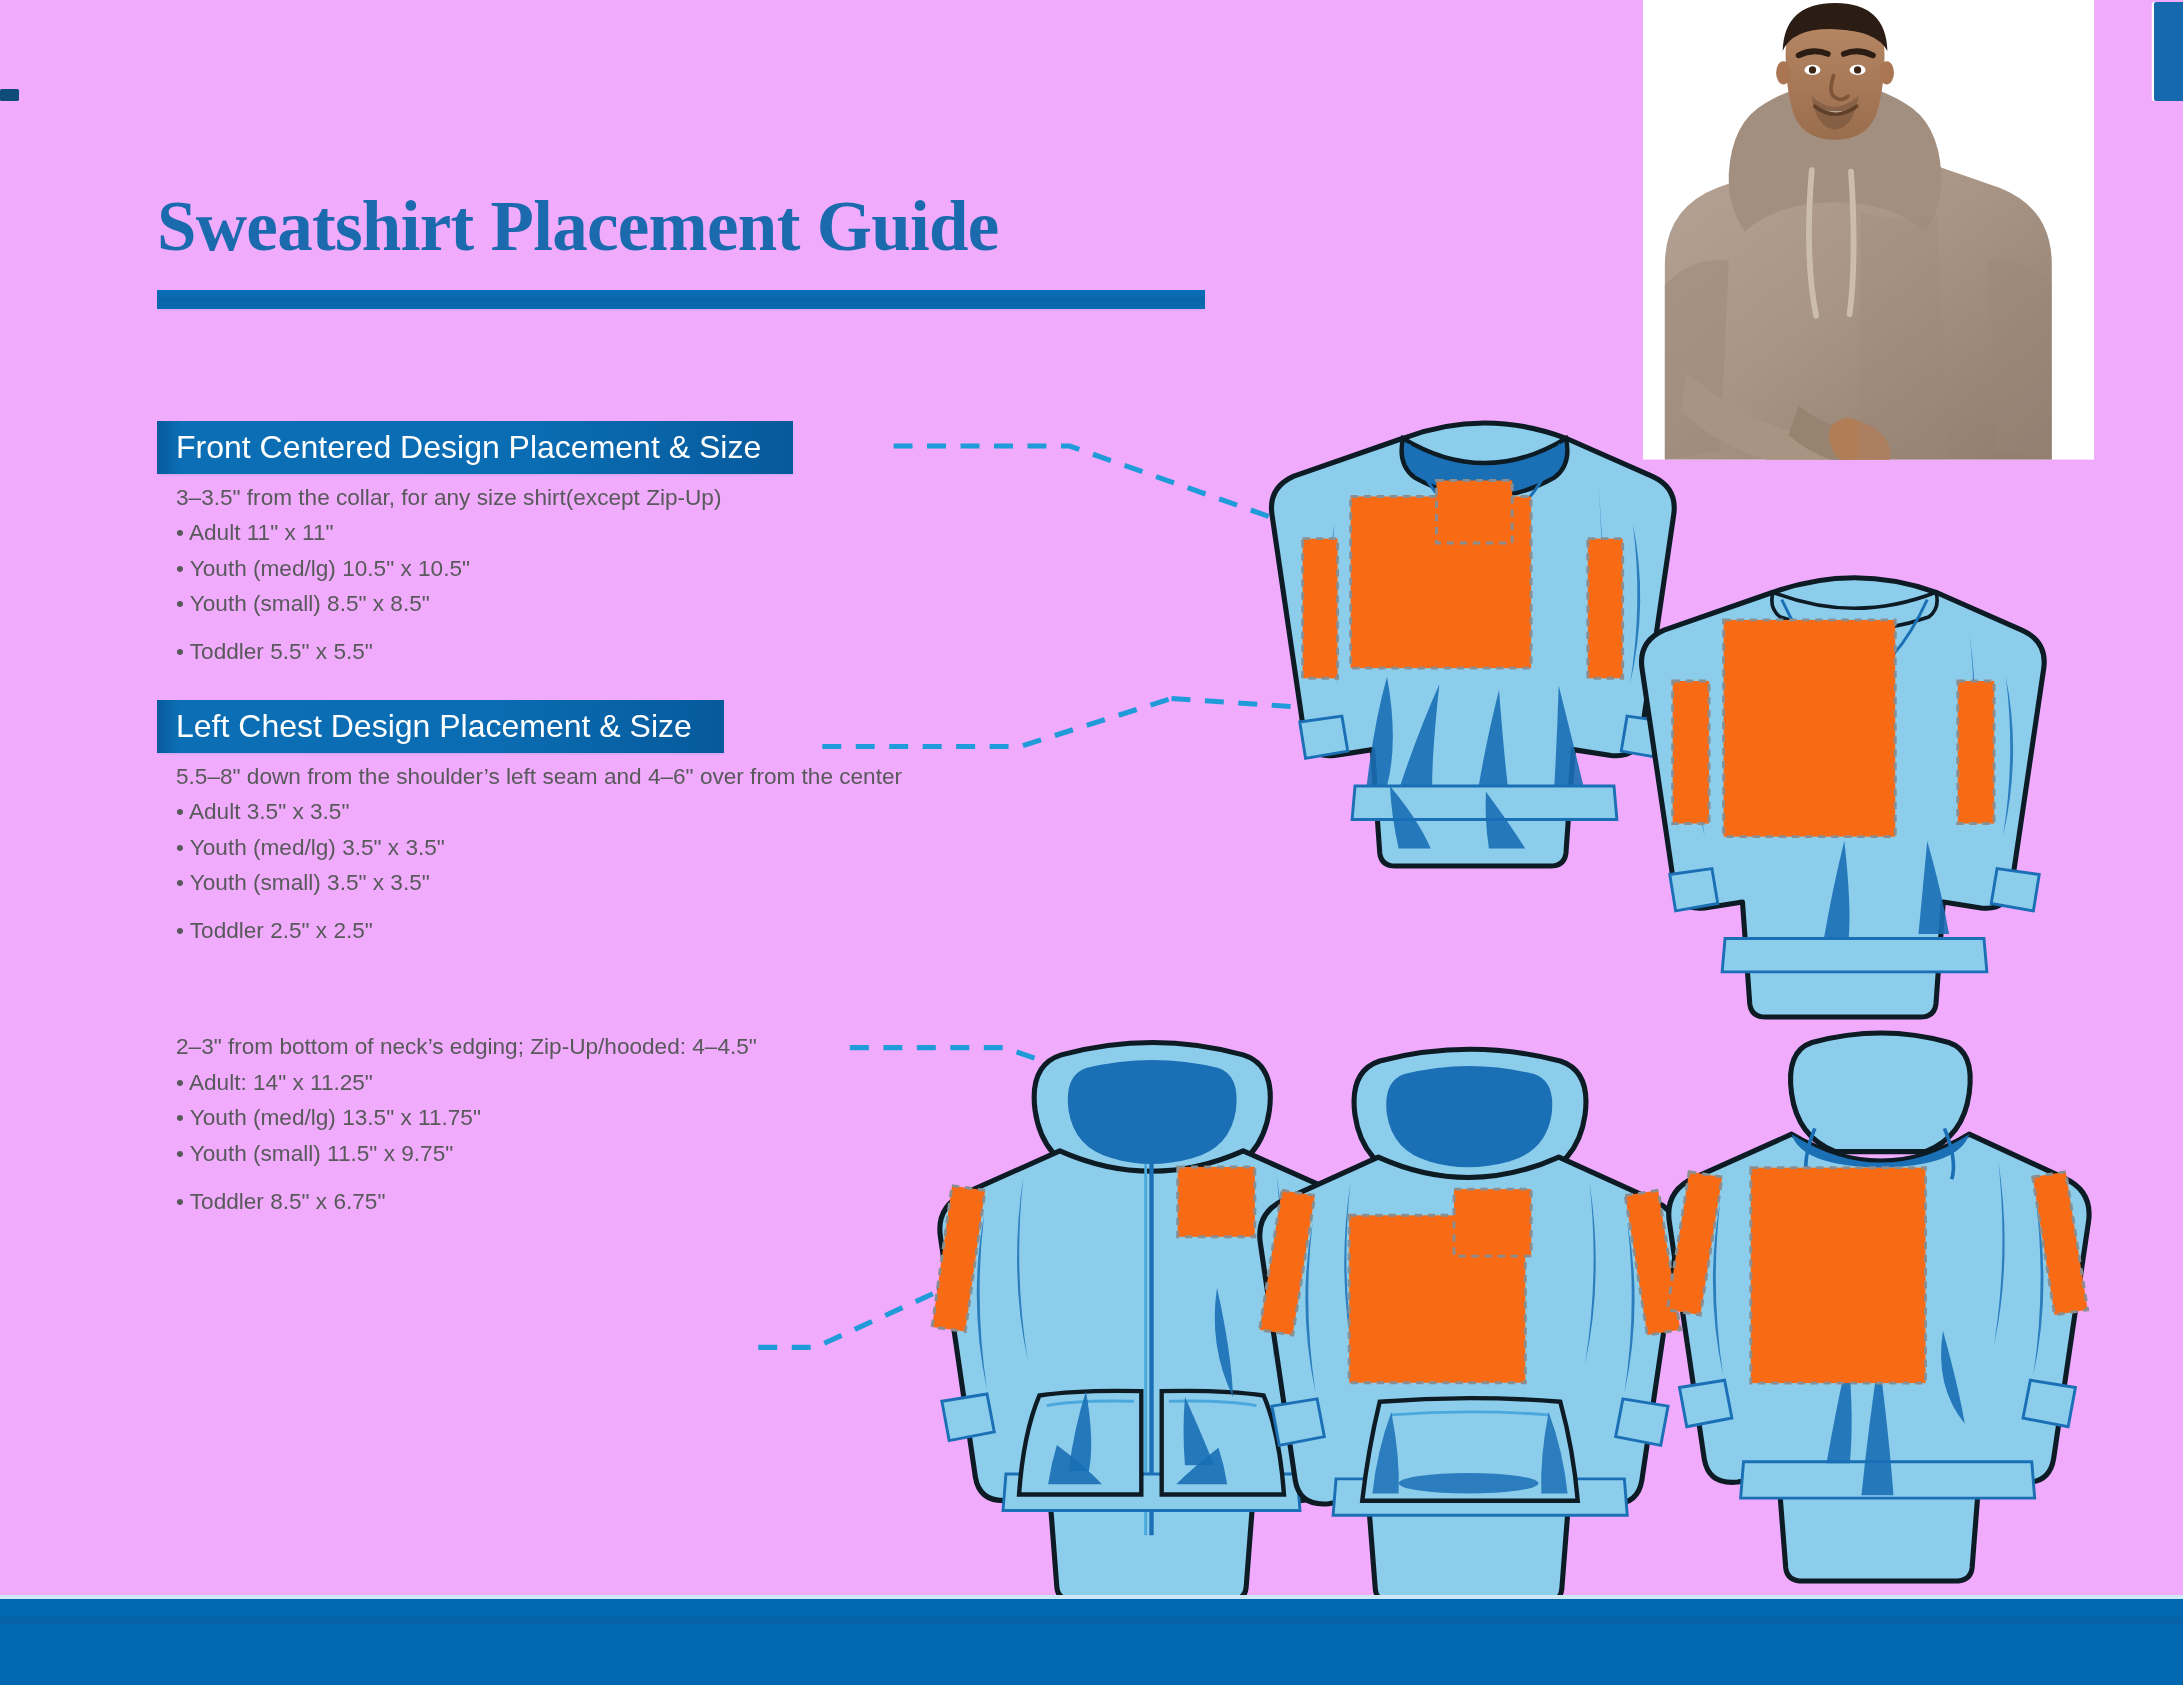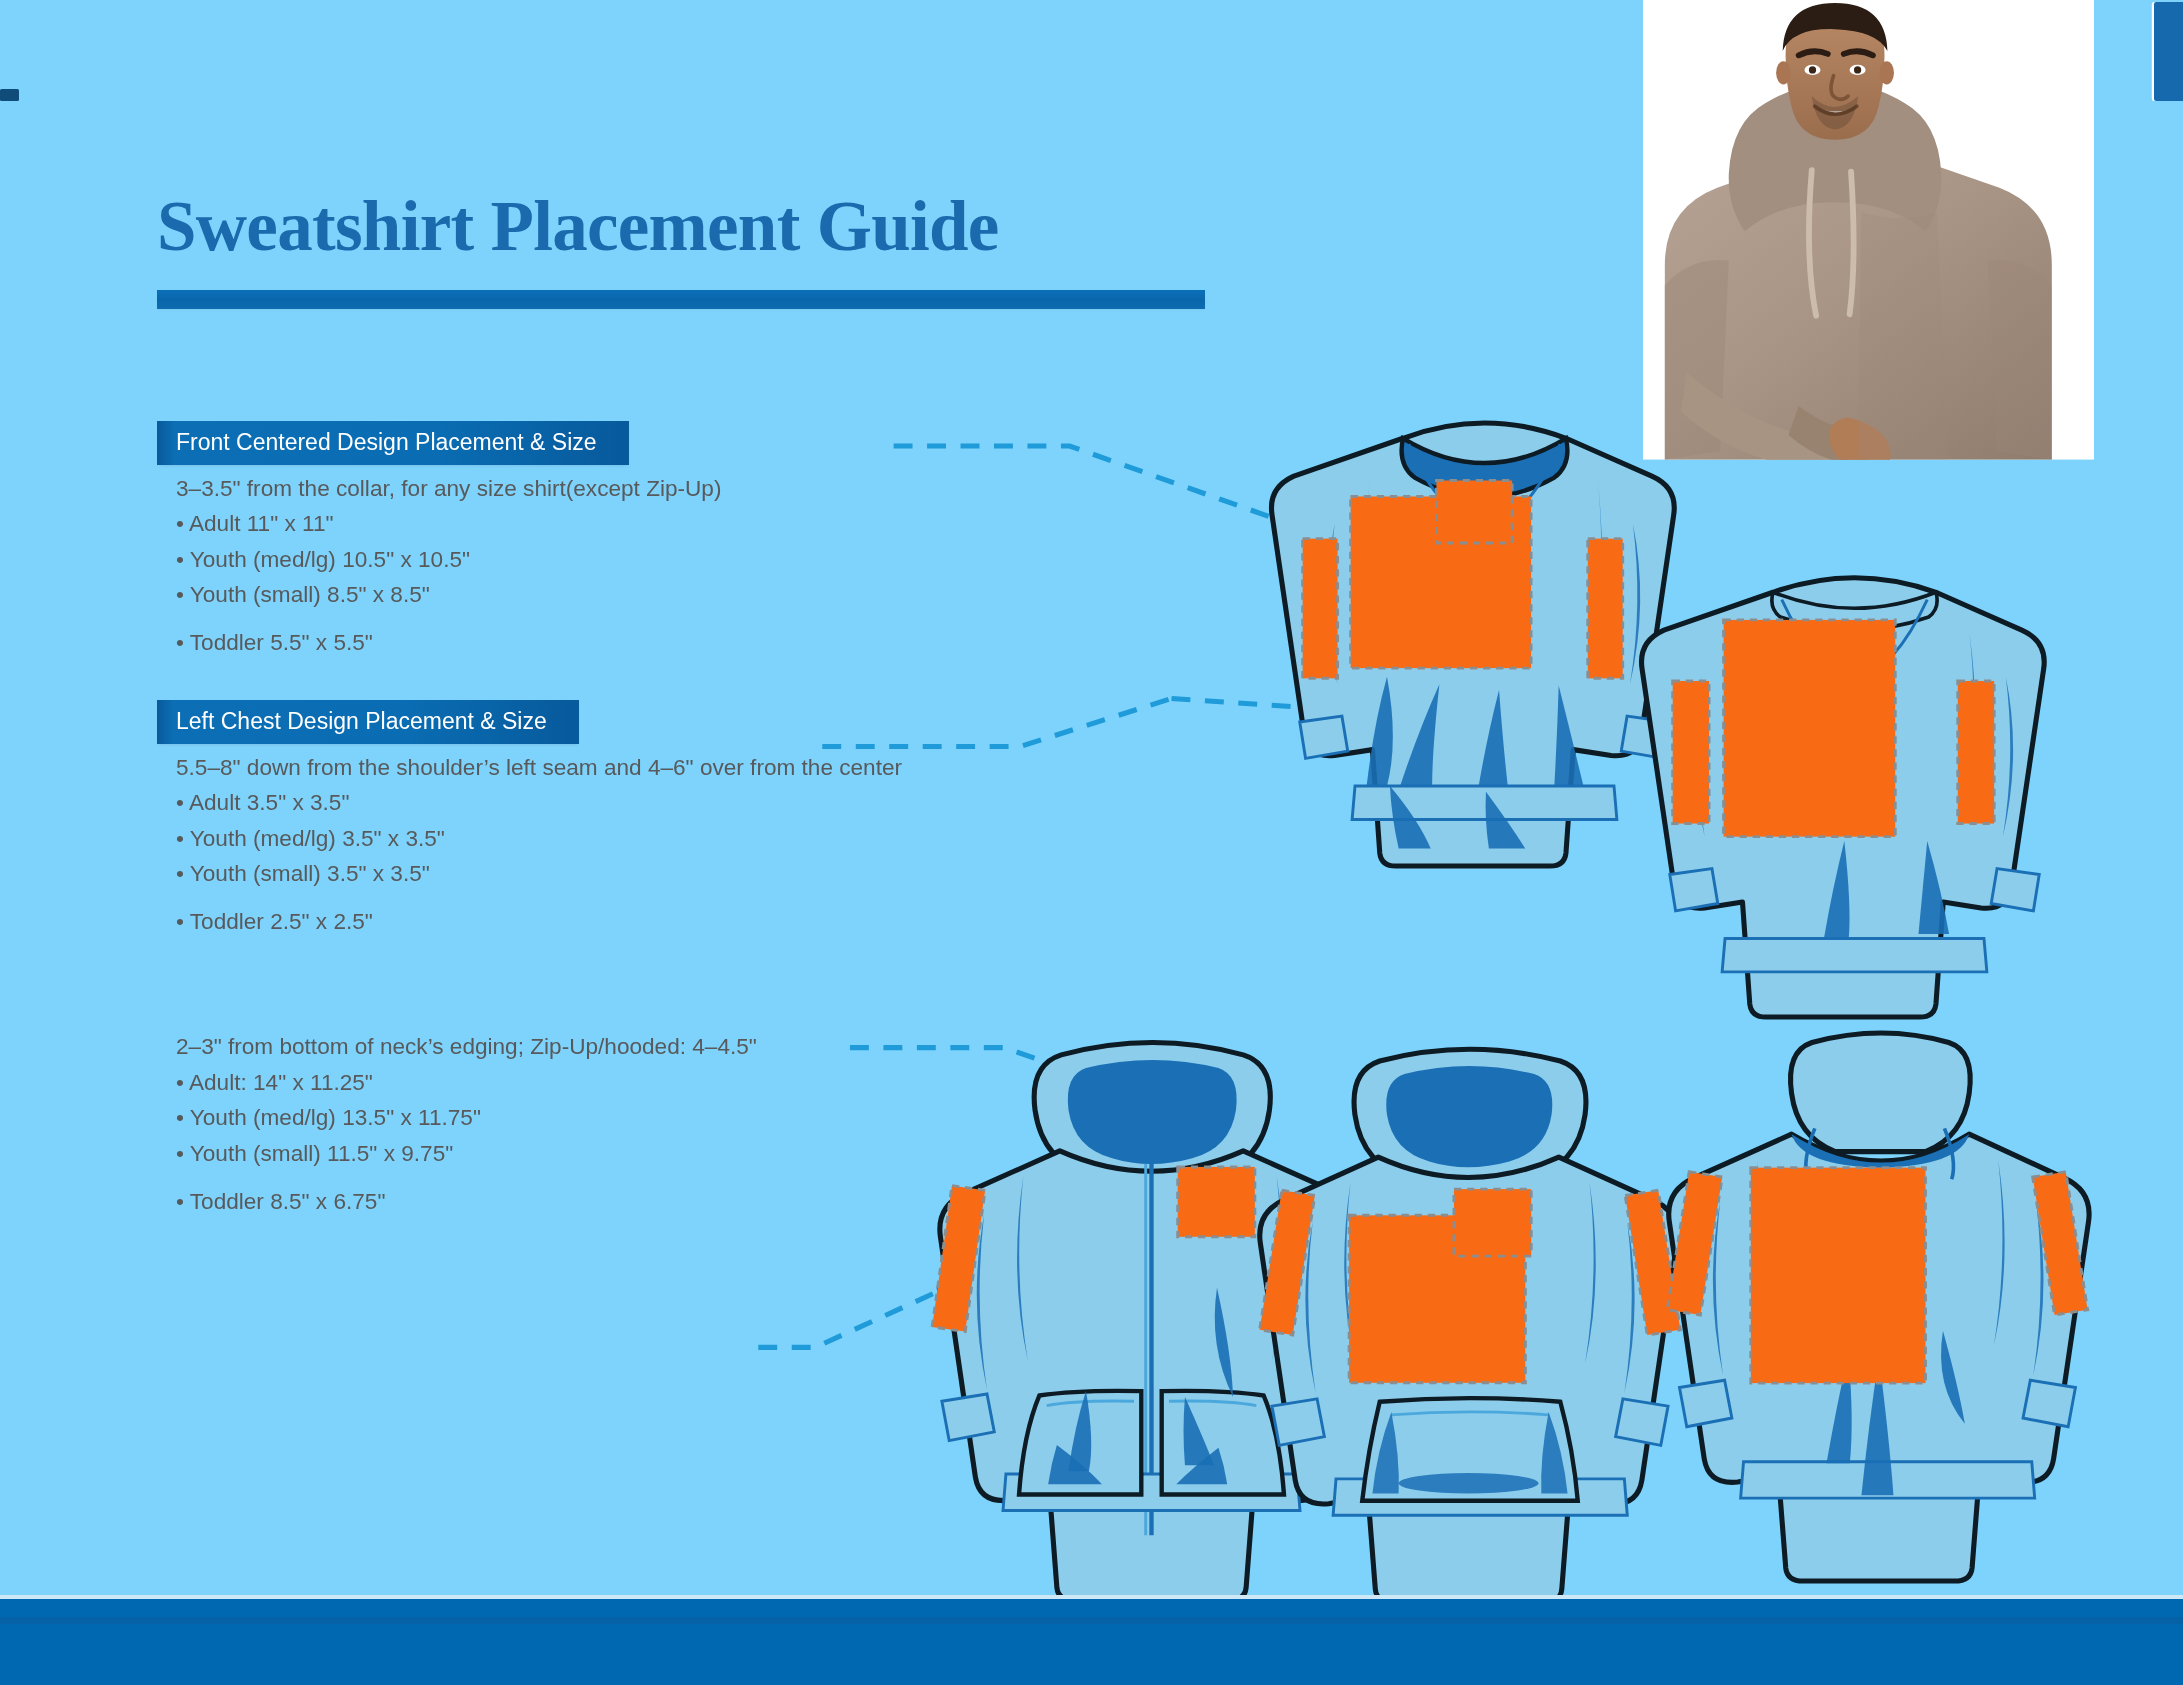--- a/index.html
+++ b/index.html
@@ -3,21 +3,21 @@
 <meta charset="utf-8">
 <style>
   html,body{margin:0;padding:0;}
   body{
     width:2183px;height:1685px;
     background:#ffffff;
     font-family:"Liberation Sans", sans-serif;
     overflow:hidden;
     position:relative;
   }
-  #page{position:absolute;inset:0;background:#7dd3fc;overflow:hidden;text-decoration:underline;}
+  #page{position:absolute;inset:0;background:#f0abfc;overflow:hidden;text-decoration:underline;}
 
   
   .edge-mark-left{
     position:absolute;left:0;top:89px;width:19px;height:11.6px;
     background:#0f4c7a;border-radius:1.5px;
   }
   .edge-bar-right{
     position:absolute;right:0;top:1.5px;width:29px;height:99px;
     background:#1569ac;border-radius:2.2px 0 0 2.2px;
     box-shadow:-2.2px 0 0 0 #fdfdfd;
@@ -50,21 +50,21 @@
   .subtitle{
     position:absolute;left:157px;top:323px;
     font-size:23px;color:#58595b;white-space:nowrap;
   }
 
   
   .section{position:absolute;left:157px;}
   .sec-head{
     display:inline-block;
     background:linear-gradient(90deg,#075a9c 0%,#0c6fb5 4%,#0a6cb2 60%,#075a9c 100%);
-    color:#ffffff;font-size:23px;line-height:1;
+    color:#ffffff;font-size:32px;line-height:1;
     padding:9.5px 32px 11px 19px;
     box-shadow:0 2.2px 2.9px -1.5px rgba(110,150,185,.45);
     white-space:nowrap;
     text-align:right;
   }
   .sec-lead{
     font-size:22.6px;color:#58595b;margin:11px 0 0 19px;white-space:nowrap;
   }
   .sec-list{list-style:none;margin:0;padding:0;}
   .sec-list li{

